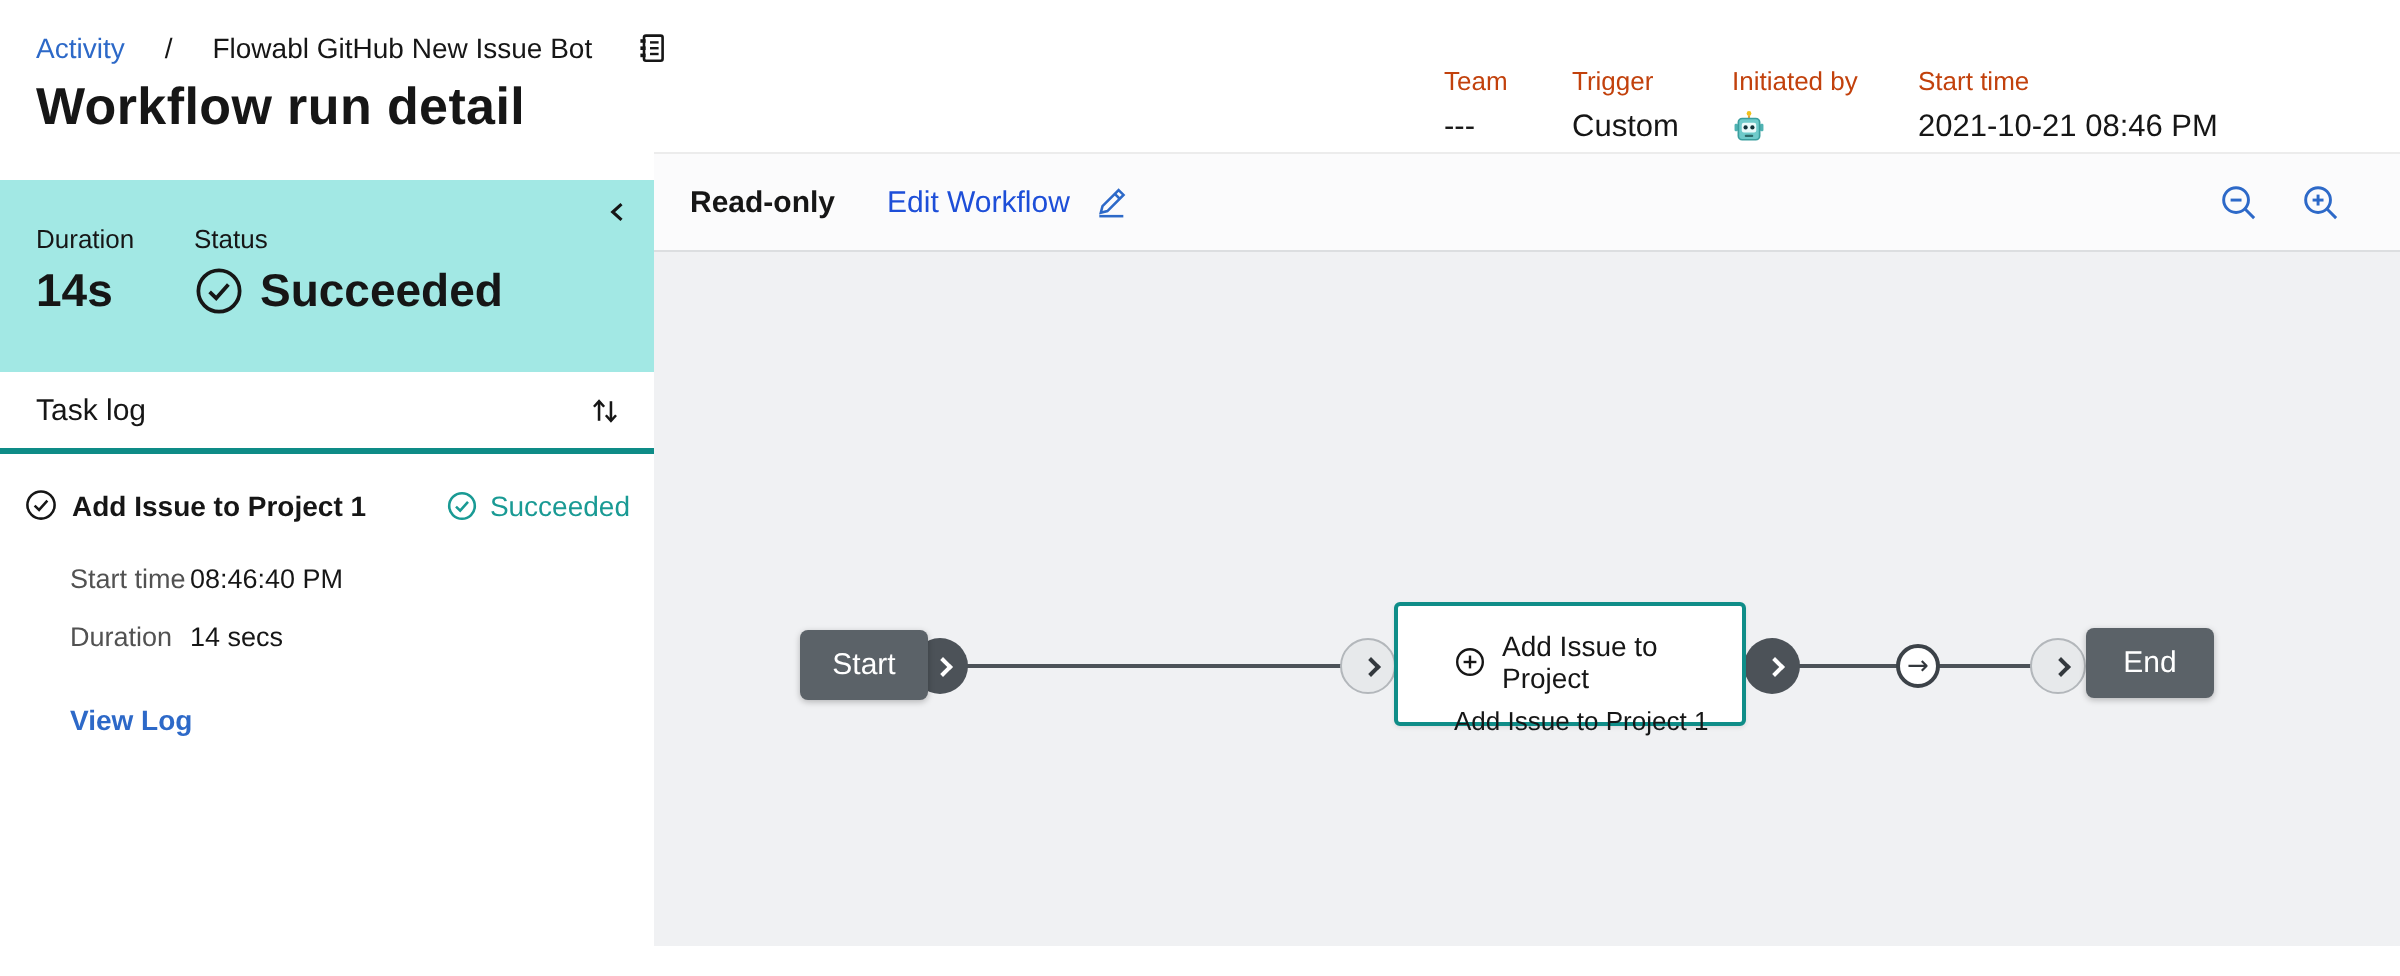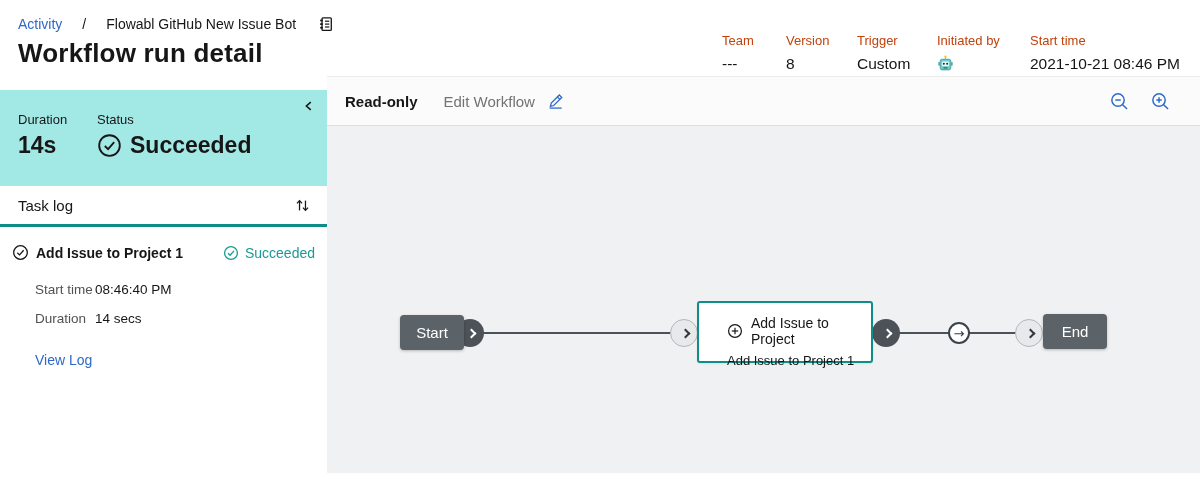--- a/index.html
+++ b/index.html
@@ -32,26 +32,26 @@
   .tasklog-title { font-size:15px; }
   .sort-btn { margin-left:auto; background:none; border:none; cursor:pointer; display:flex; padding:2px; }
   .task-item { padding:17px 12px 0 12px; cursor:pointer; }
   .task-head { display:flex; align-items:center; }
   .task-name { font-size:14px; font-weight:bold; margin-left:7px; }
   .task-status { margin-left:auto; display:flex; align-items:center; gap:6px; color:#199a94; font-size:14px; }
   .task-details { margin:21px 0 0 23px; }
   .detail-row { display:flex; font-size:13.5px; margin-bottom:14px; }
   .detail-label { width:60px; color:#525252; }
   .detail-value { color:#161616; }
-  .view-log { display:inline-block; margin:12px 0 0 23px; color:#2d69c8; font-size:14px; cursor:pointer; text-decoration:none; }
+  .view-log { display:inline-block; margin:12px 0 0 23px; color:#2d69c8; font-size:14px; cursor:pointer; text-decoration:none;font-weight:bold; }
   
   .canvas { position:absolute; top:76px; left:327px; width:873px; height:398px; }
   .canvas-toolbar { height:50px; background:#fbfbfc; border-top:1px solid #ececec; border-bottom:1px solid #dcdee0; display:flex; align-items:center; padding:0 28px 0 18px; }
   .readonly-label { font-size:15px; font-weight:bold; color:#161616; }
-  .edit-link { margin-left:26px; color:#737373; font-size:15px; display:flex; align-items:flex-end; gap:12px; cursor:pointer; text-decoration:none; }
+  .edit-link { margin-left:26px; color:#1d4ed8; font-size:15px; display:flex; align-items:flex-end; gap:12px; cursor:pointer; text-decoration:none; }
   .zoom-controls { margin-left:auto; display:flex; gap:18px; }
   .zoom-btn { background:none; border:none; cursor:pointer; display:flex; padding:1px; }
   .canvas-body { position:relative; height:347px; background:#f0f1f3; }
   
   .edge { position:absolute; top:206px; height:2px; background:#4c5258; z-index:1; }
   .edge.e1 { left:143px; width:214px; }
   .edge.e2 { left:559px; width:73px; }
   .edge.e3 { left:632px; width:70px; }
   .node { position:absolute; width:64px; height:35px; background:#5b6268; border-radius:4px; color:#fff;
           display:flex; align-items:center; justify-content:center; font-size:15px; z-index:3;
@@ -97,24 +97,20 @@
       </svg>
     </span>
   </div>
   <div class="page-title">Workflow run detail</div>
 
   <div class="meta">
     <div class="meta-col c0">
       <div class="meta-label">Team</div>
       <div class="meta-value">---</div>
     </div>
-    <div class="meta-col c1">
-      <div class="meta-label">Version</div>
-      <div class="meta-value">8</div>
-    </div>
     <div class="meta-col c3">
       <div class="meta-label">Trigger</div>
       <div class="meta-value">Custom</div>
     </div>
     <div class="meta-col c2">
       <div class="meta-label">Initiated by</div>
       <div class="meta-value">
         <svg width="17" height="17" viewBox="0 0 16 16">
           <circle cx="8" cy="1.6" r="1.1" fill="#f1c21b"></circle>
           <line x1="8" y1="2.5" x2="8" y2="4" stroke="#e8a33d" stroke-width="1"></line>

